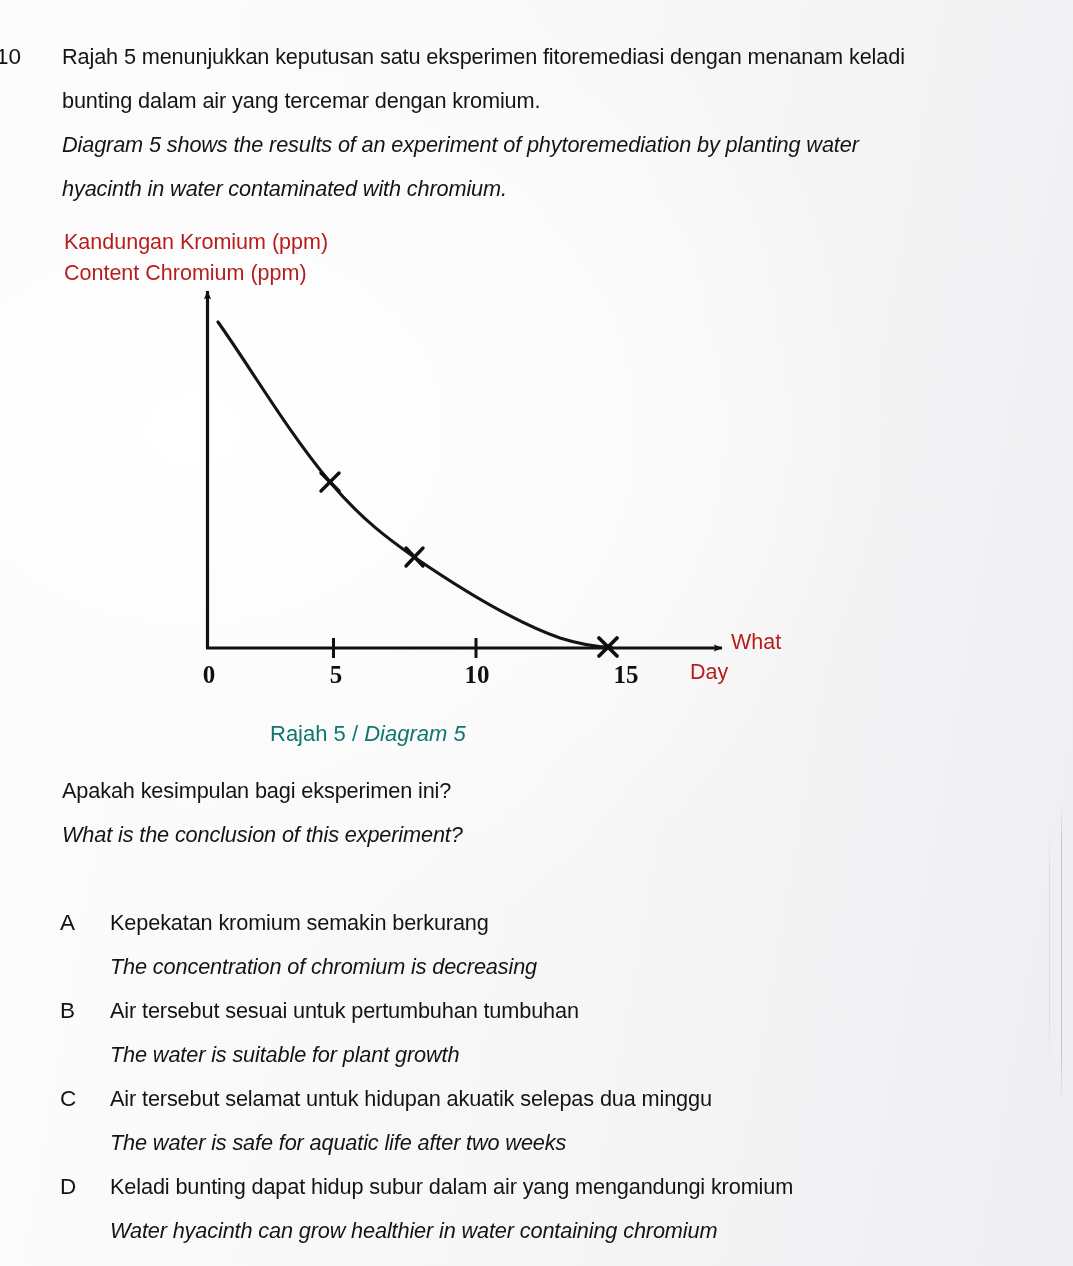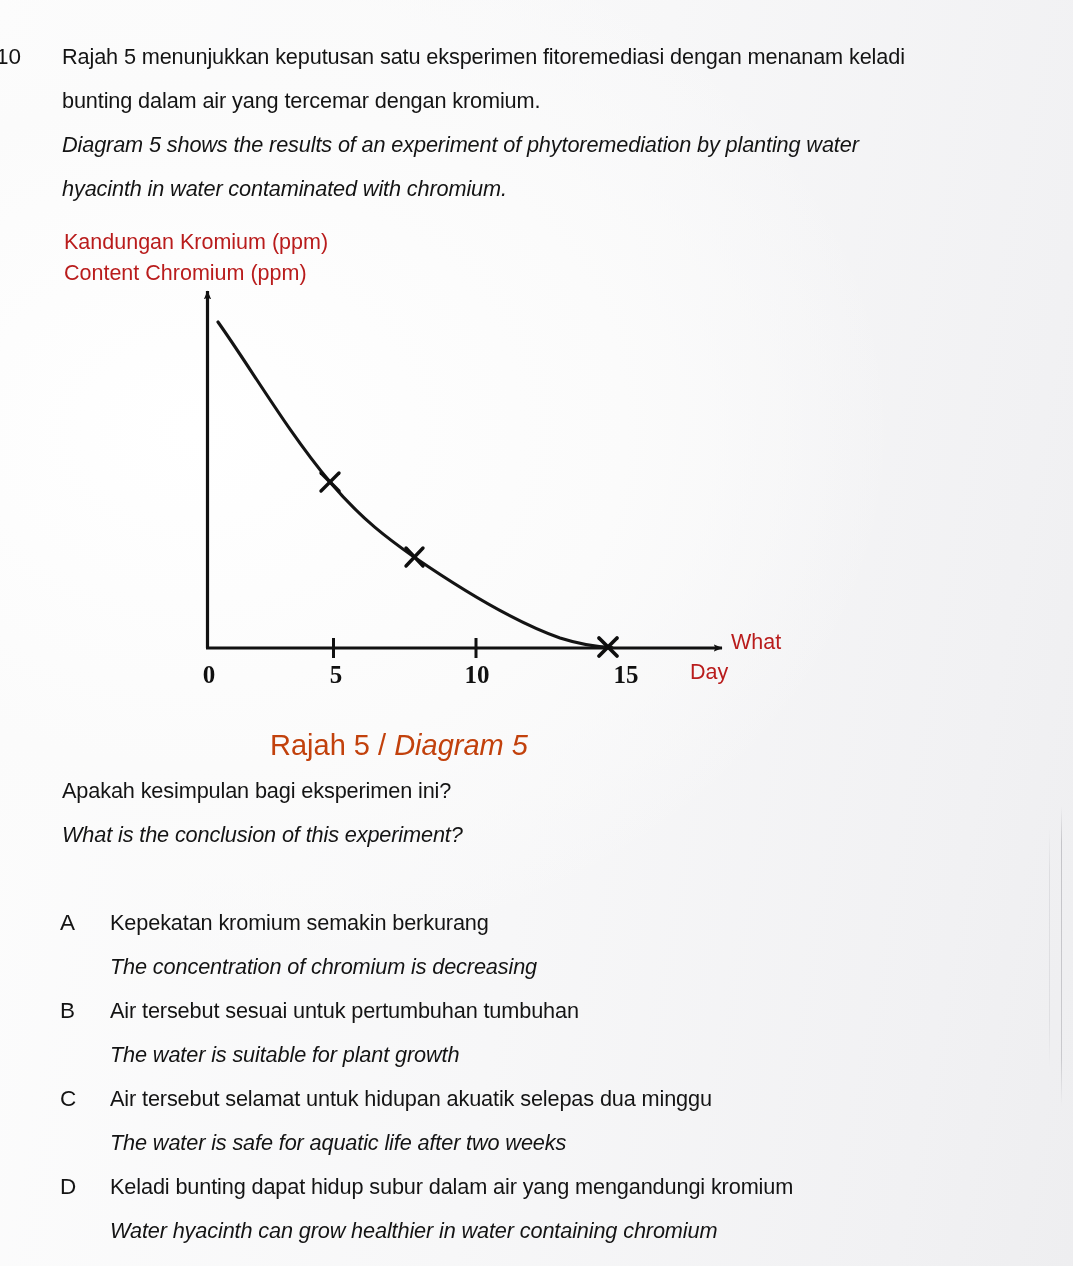--- a/index.html
+++ b/index.html
@@ -104,25 +104,24 @@
     font-weight: 700;
     line-height: 1;
     color: #101010;
     white-space: nowrap;
     transform: translateX(-50%);
   }
 
   .caption {
     position: absolute;
     font-family: "Liberation Sans", sans-serif;
-    font-size: 29px;
-    line-height: 1;
-    white-space: nowrap;
-    color: #c2410c;
-    margin-top: 8px;
+    font-size: 22px;
+    line-height: 1;
+    white-space: nowrap;
+    color: #0f766e;
   }
   .caption i { font-style: italic; }
 </style>
 </head>
 <body>
 
 <div id="page-bg"></div>
 <div id="scan-line-right"></div>
 <div id="scan-line-right2"></div>
 

